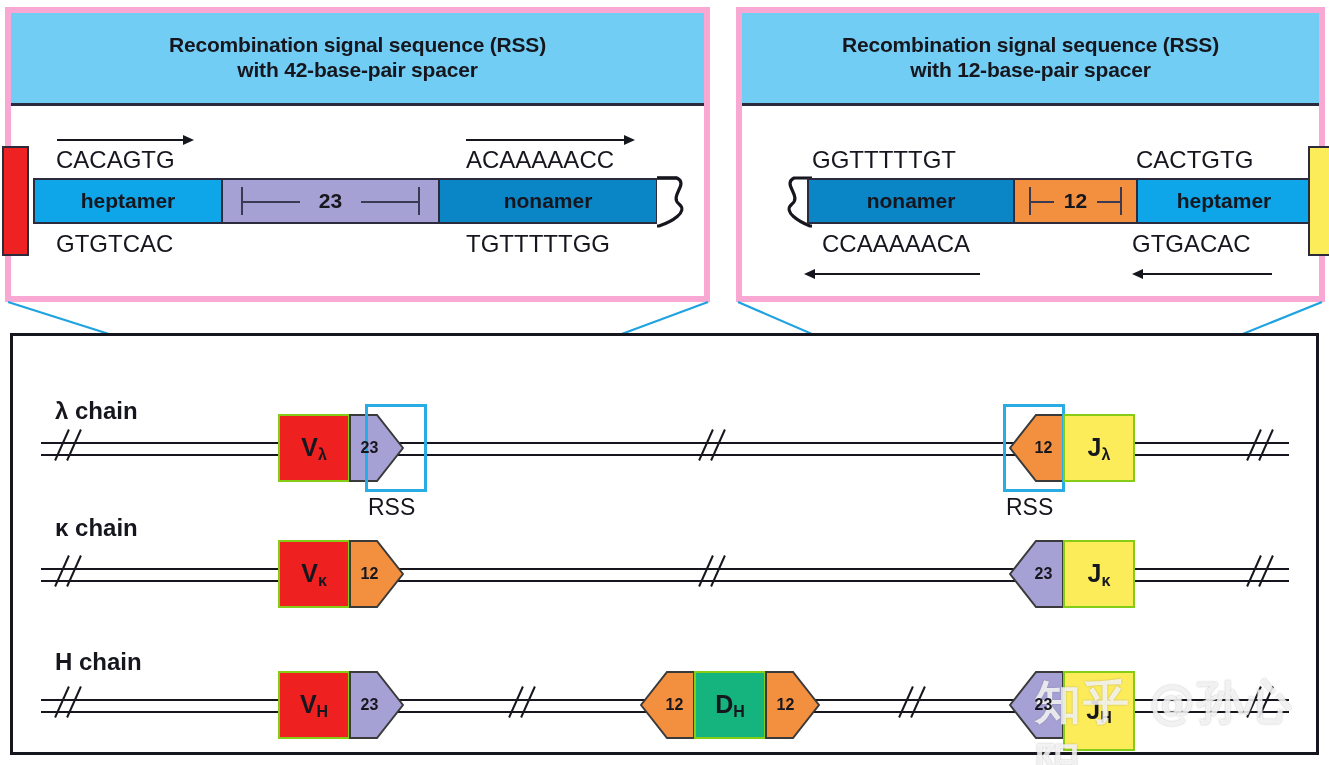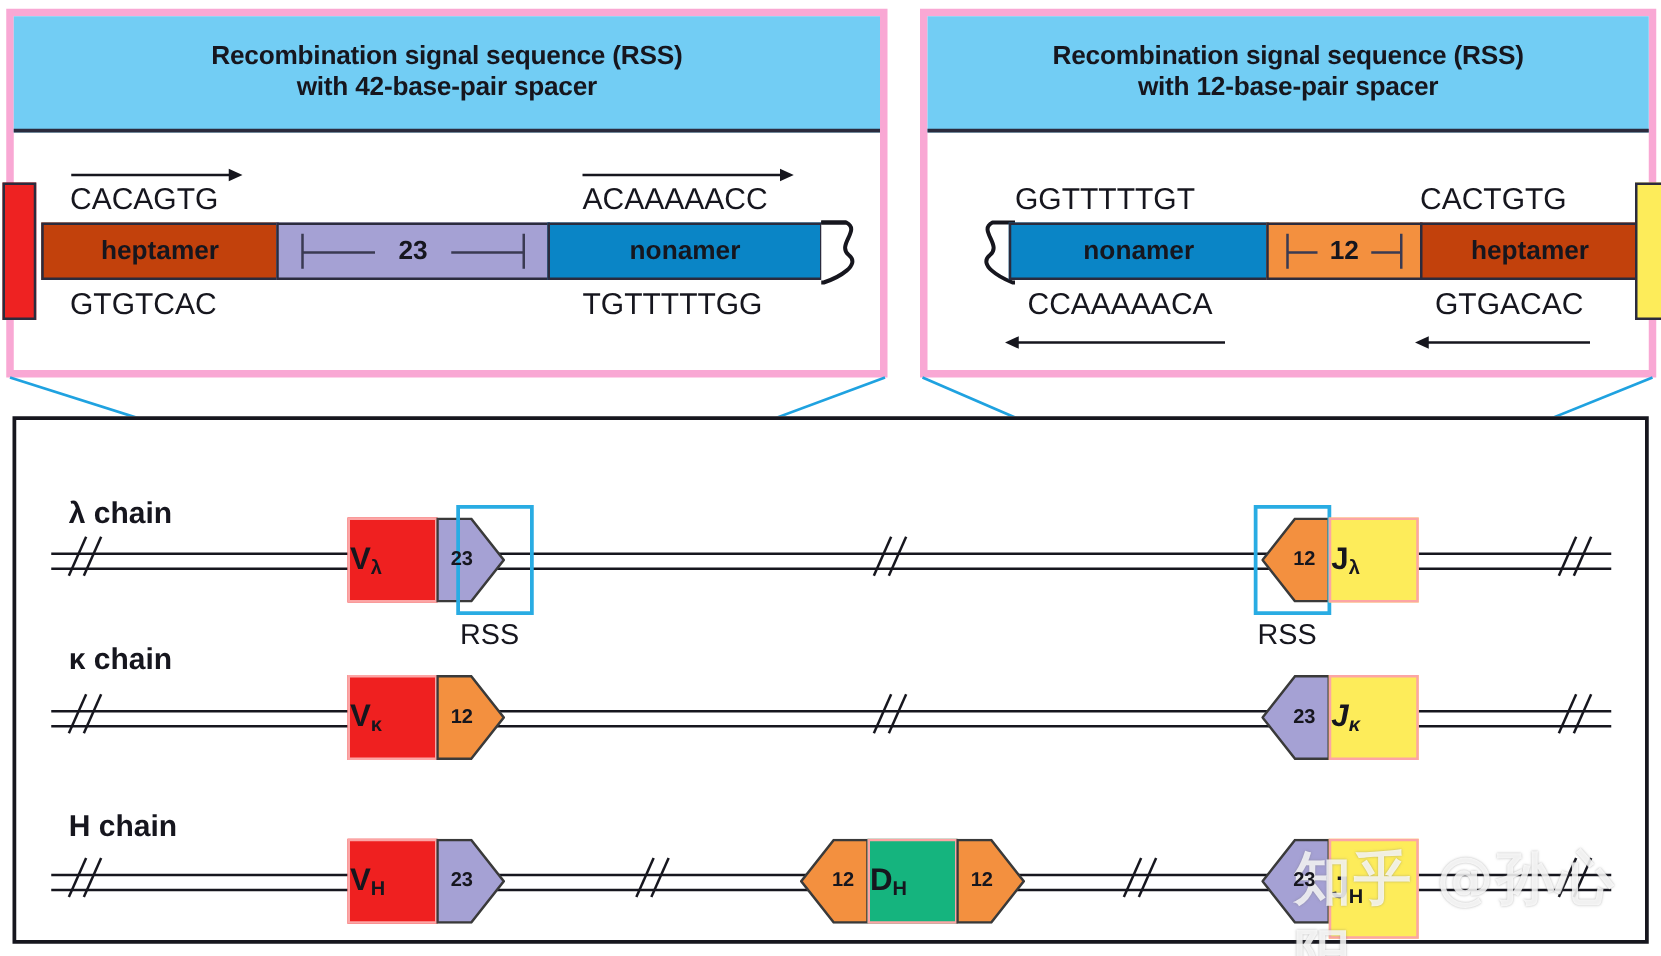--- a/index.html
+++ b/index.html
@@ -15,21 +15,21 @@
               font-weight:bold;font-size:21px;color:#16161e;line-height:1.18;letter-spacing:-0.2px;}
   .panel-head span{display:block;}
   .panel-body{position:relative;width:100%;height:calc(100% - 90px);}
 
   
   .rssbar{position:absolute;height:46px;display:flex;box-sizing:border-box;}
   .seg{position:relative;border:2px solid #2b2b3d;box-sizing:border-box;
        display:flex;align-items:center;justify-content:center;
        font-weight:bold;font-size:21px;color:#16161e;margin-left:-2px;}
   .seg:first-child{margin-left:0;}
-  .seg-heptamer{background:#c2410c;text-align:right;}
+  .seg-heptamer{background:#0ea5e9;text-align:right;}
   .seg-nonamer{background:#0a85c6;}
   .seg-spacer23{background:#a5a1d4;}
   .seg-spacer12{background:#f3903f;}
 
   
   .tick{position:absolute;top:7px;bottom:7px;width:2px;background:#3a3a52;}
   .tickline{position:absolute;top:50%;height:2px;background:#3a3a52;}
 
   
   .seqtxt{position:absolute;font-size:24px;color:#16161e;letter-spacing:0px;white-space:nowrap;}
@@ -53,22 +53,22 @@
               border:3px solid #16161e;background:#ffffff;box-sizing:border-box;}
 
   .chain-label{position:absolute;font-weight:bold;font-size:24px;color:#16161e;white-space:nowrap;}
   .dna{position:absolute;height:14px;}
   .dna .s{position:absolute;left:0;right:0;height:2px;background:#16161e;}
   .dna .s1{top:0;} .dna .s2{top:12px;}
 
   .brk{position:absolute;width:26px;height:34px;}
   .brk i{position:absolute;width:2px;height:34px;background:#16161e;transform:rotate(24deg);}
 
-  .seg-box{position:absolute;border:2px solid #fca5a5;box-sizing:border-box;
-           display:flex;align-items:center;
+  .seg-box{position:absolute;border:2px solid #84cc16;box-sizing:border-box;
+           display:flex;align-items:center;justify-content:center;
            font-weight:bold;font-size:25px;color:#16161e;}
   .box-red{background:#ef2020;}
   .box-yellow{background:#fdec5a;}
   .box-green{background:#15b47e;}
   .sub{font-size:16px;vertical-align:-4px;}
 
   .rss-tri{position:absolute;display:flex;align-items:center;justify-content:center;
            font-weight:bold;font-size:16px;color:#16161e;}
   .rss-tri span{position:relative;z-index:2;}
 
@@ -156,21 +156,21 @@
         <div class="tick" style="right:14px;"></div>
       </div>
       <div class="seg seg-heptamer" style="width:176px;">
           <span>heptamer</span>
         </div>
     </div>
 
     <div class="endcap cap-yellow" style="left:566px;top:40px;width:27px;height:110px;"></div>
 
     <div class="seqtxt" style="left:80px;top:124px;">CCAAAAACA</div>
-    <div class="seqtxt" style="left:390px;top:124px;margin-left:16px;">GTGACAC</div>
+    <div class="seqtxt" style="left:390px;top:124px;">GTGACAC</div>
 
     <div class="arrowline" style="left:72px;top:167px;width:166px;"></div>
     <div class="arrowhead ah-left" style="left:62px;top:163px;"></div>
     <div class="arrowline" style="left:400px;top:167px;width:130px;"></div>
     <div class="arrowhead ah-left" style="left:390px;top:163px;"></div>
   </div>
 </div>
 
 <svg class="abs" style="left:0;top:0;width:1329px;height:765px;pointer-events:none;" viewBox="0 0 1329 765">
 
@@ -258,21 +258,21 @@
     </svg>
     <span style="margin-right:14px;">12</span>
   </div>
 
   <div class="rss-tri" style="left:996px;top:204px;width:55px;height:68px;">
     <svg width="55" height="68" viewBox="0 0 55 68" style="position:absolute;left:0;top:0;">
       <polygon points="54,1 27,1 1,34 27,67 54,67" fill="#a5a1d4" stroke="#3a3a3a" stroke-width="2"></polygon>
     </svg>
     <span style="margin-left:14px;">23</span>
   </div>
-  <div class="seg-box box-yellow" style="left:1050px;top:204px;width:72px;height:68px;font-style:italic;">
+  <div class="seg-box box-yellow" style="left:1050px;top:204px;width:72px;height:68px;">
     <span><span>J</span><span class="sub">κ</span></span>
   </div>
 
   <div class="chain-label" style="left:42px;top:312px;">H chain</div>
 
   <div class="dna" style="left:28px;top:363px;width:1248px;">
     <div class="s s1"></div>
       <div class="s s2"></div>
   </div>
   <div class="brk" style="left:44px;top:349px;">

